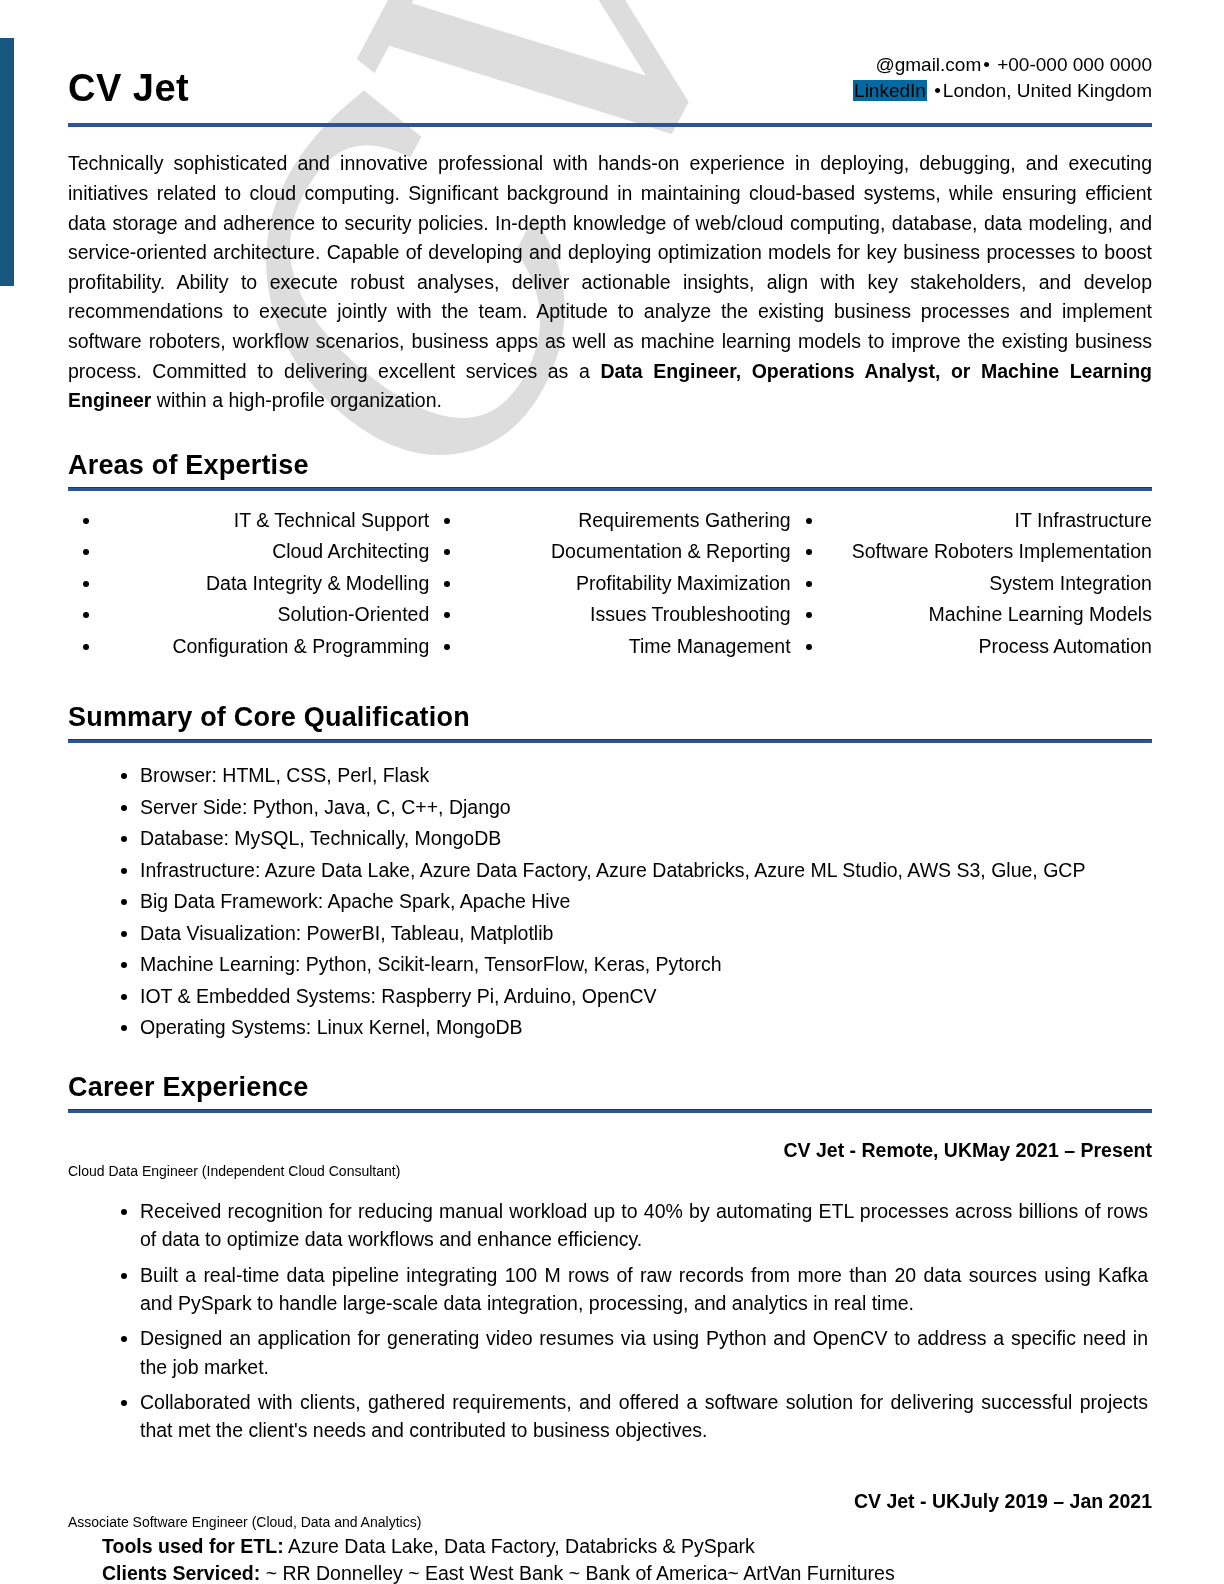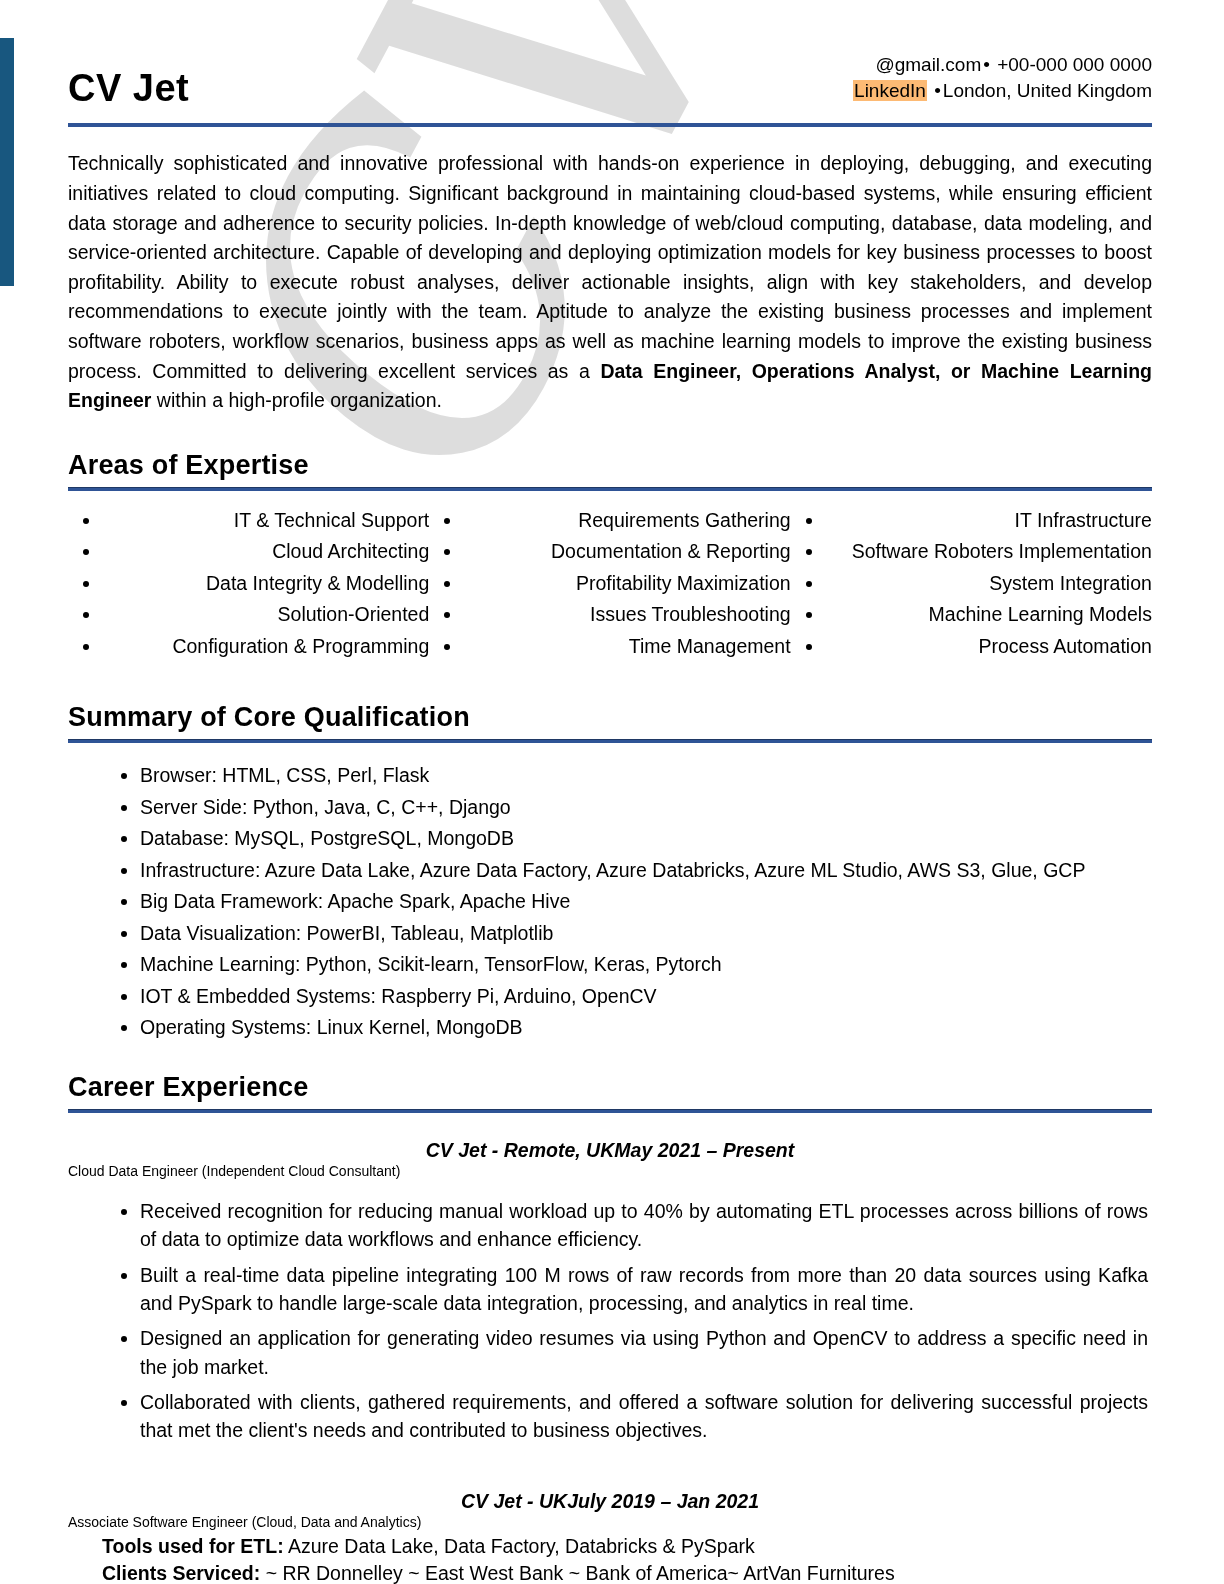--- a/index.html
+++ b/index.html
@@ -74,21 +74,21 @@
     margin: 0;
   }
   .contact-block {
     text-align: right;
     font-size: 19px;
     line-height: 1.35;
     padding-bottom: 6px;
   }
   .contact-line { white-space: nowrap; }
   .hl {
-    background: #fdba74;
+    background: #0369a1;
     padding: 0 1px;
   }
   .dot-sep { padding: 0 2px; }
 
   .header-rule {
     height: 4px;
     background: #2f5496;
     margin-top: 14px;
   }
 
@@ -147,23 +147,22 @@
   .qual-list li {
     font-size: 19.5px;
     line-height: 1.05;
     margin-bottom: 11px;
   }
 
   
   .job { margin-top: 26px; }
   .job-head {
     display: flex;
-    justify-content: center;
+    justify-content: flex-end;
     align-items: baseline;
-    font-style: italic;
   }
   .job-company {
     font-size: 19.5px;
     font-weight: bold;
   }
   .job-dates {
     font-size: 19.5px;
     font-weight: bold;
     white-space: nowrap;
   }
@@ -255,21 +254,21 @@
         </div>
       </div>
     </div>
 
     <div class="section">
       <h2 class="section-title">Summary of Core Qualification</h2>
       <div class="section-rule"></div>
       <ul class="qual-list">
         <li>Browser: HTML, CSS, Perl, Flask</li>
         <li>Server Side: Python, Java, C, C++, Django</li>
-        <li>Database: MySQL, PostgreSQL, MongoDB</li>
+        <li>Database: MySQL, Technically, MongoDB</li>
         <li>Infrastructure: Azure Data Lake, Azure Data Factory, Azure Databricks, Azure ML Studio, AWS S3, Glue, GCP</li>
         <li>Big Data Framework: Apache Spark, Apache Hive</li>
         <li>Data Visualization: PowerBI, Tableau, Matplotlib</li>
         <li>Machine Learning: Python, Scikit-learn, TensorFlow, Keras, Pytorch</li>
         <li>IOT &amp; Embedded Systems: Raspberry Pi, Arduino, OpenCV</li>
         <li>Operating Systems: Linux Kernel, MongoDB</li>
       </ul>
     </div>
 
     <div class="section">

